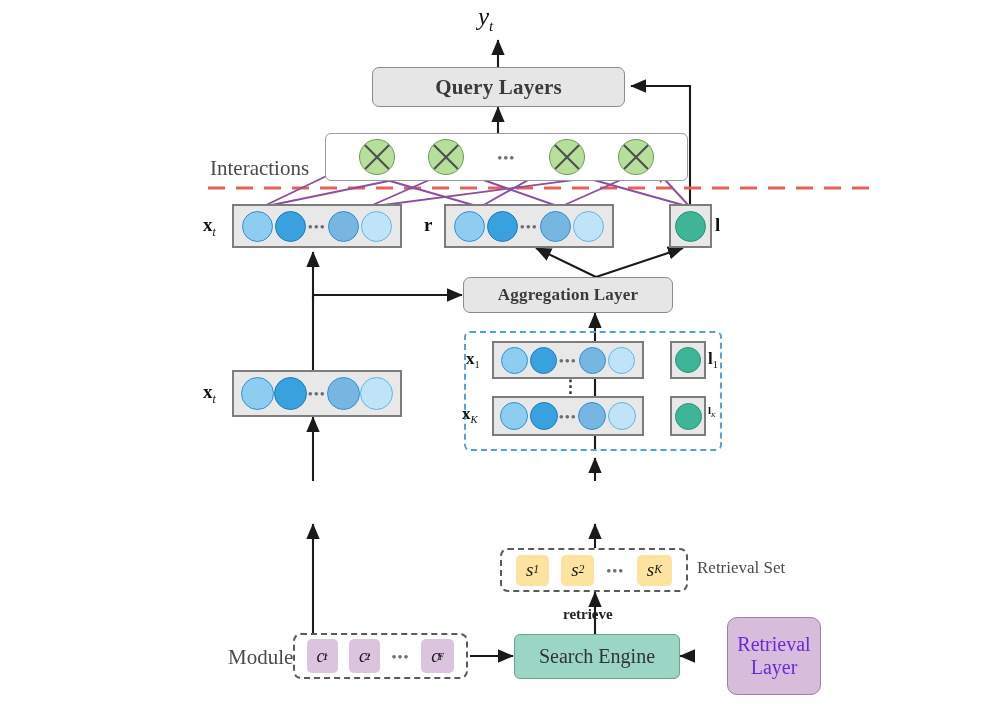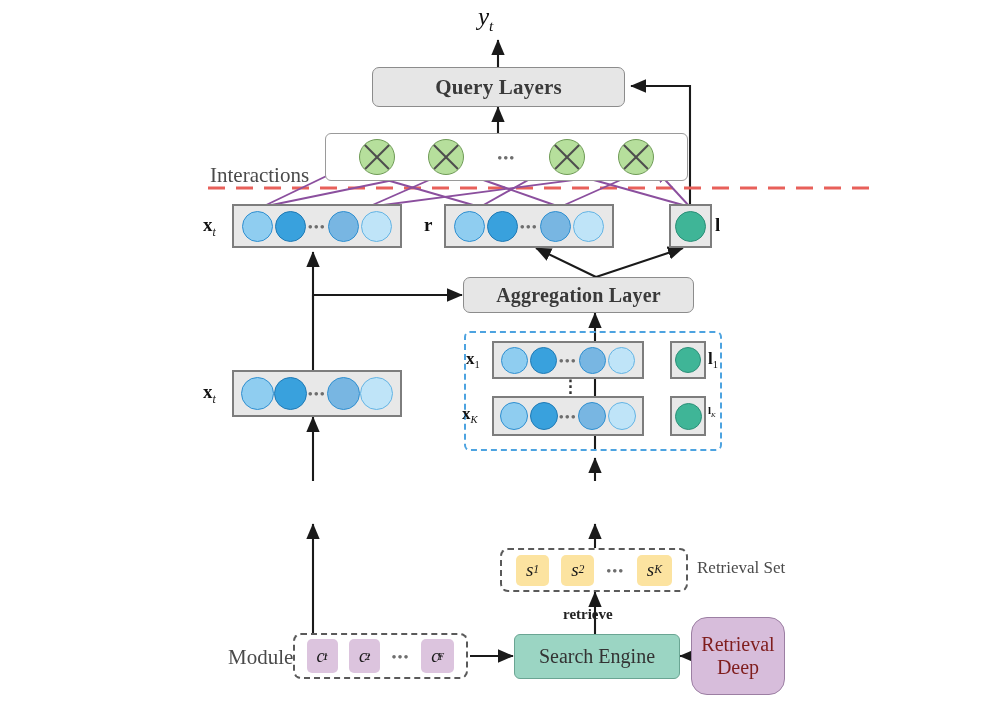--- a/index.html
+++ b/index.html
@@ -45,23 +45,23 @@
   .dashgrey{border:2px dashed #5a5a5a;border-radius:8px;}
 
   .yellowchip{background:#fce3a0;border-radius:5px;display:flex;align-items:center;
               justify-content:center;font-style:italic;font-size:19px;color:#1a1a1a;}
   .purplechip{background:#dcc4de;border-radius:5px;display:flex;align-items:center;
               justify-content:center;font-style:italic;font-size:18px;color:#1a1a1a;}
 
   .teal{background:#9bd5c3;border:1.5px solid #6aa593;border-radius:6px;
         display:flex;align-items:center;justify-content:center;
         font-size:20px;color:#333;}
-  .lilac{background:#d7bddb;border:1.5px solid #9c7fa3;border-radius:16px;
+  .lilac{background:#d7bddb;border:1.5px solid #9c7fa3;border-radius:10px;
          display:flex;align-items:center;justify-content:center;text-align:center;
-         font-size:20px;color:#7f1d1d;line-height:1.15;}
+         font-size:20px;color:#6d28d9;line-height:1.15;margin-left:36px;}
 
   .plain{position:absolute;color:#4a4a4a;}
   .modlab{position:absolute;font-weight:bold;font-size:20px;}
   .bolditalic{font-weight:bold;}
   sub{font-size:.62em;}
   sup{font-size:.58em;}
   .vdots{position:absolute;color:#333;font-size:17px;letter-spacing:0;line-height:.6;
          text-align:center;font-weight:bold;}
 </style>
 </head>
@@ -143,21 +143,21 @@
     <span>Query Layers</span>
   </div>
 
   <div class="node interpanel" style="left:325px;top:133px;width:363px;height:48px;">
     <div class="xnode"></div>
     <div class="xnode"></div>
     <div class="dots">•••</div>
     <div class="xnode"></div>
     <div class="xnode"></div>
   </div>
-  <div class="plain" style="left:210px;top:163px;font-size:21px;">Interactions</div>
+  <div class="plain" style="left:210px;top:156px;font-size:21px;">Interactions</div>
 
 
   <div class="mathlab bolditalic" style="left:203px;top:214px;font-size:19px;">
     <b>x</b><sub style="font-style:italic;font-weight:normal;">t</sub>
   </div>
   <div class="node vecbox" style="left:232px;top:204px;width:170px;height:44px;padding:0 6px;">
     <div class="circ c1" style="width:31px;height:31px;"></div>
     <div class="circ c2" style="width:31px;height:31px;"></div>
     <div class="dots">•••</div>
     <div class="circ c3" style="width:31px;height:31px;"></div>
@@ -175,21 +175,21 @@
     <div class="circ c4" style="width:31px;height:31px;"></div>
   </div>
 
   <div class="node vecbox" style="left:669px;top:204px;width:43px;height:44px;">
     <div class="circ cg" style="width:31px;height:31px;"></div>
   </div>
   <div class="mathlab" style="left:715px;top:214px;font-size:19px;">
     <b>l</b>
   </div>
 
-  <div class="node greybox" style="left:463px;top:277px;width:231px;height:36px;font-size:20px;">
+  <div class="node greybox" style="left:463px;top:277px;width:210px;height:36px;font-size:17px;">
     <span>Aggregation Layer</span>
   </div>
 
   <div class="mathlab" style="left:203px;top:381px;font-size:19px;">
     <b>x</b><sub style="font-style:italic;font-weight:normal;">t</sub>
   </div>
   <div class="node vecbox" style="left:232px;top:370px;width:170px;height:47px;padding:0 6px;">
     <div class="circ c1" style="width:33px;height:33px;"></div>
     <div class="circ c2" style="width:33px;height:33px;"></div>
     <div class="dots">•••</div>
@@ -276,16 +276,16 @@
         <sub style="margin-left:-5px;font-style:italic;">F</sub>
     </div>
   </div>
 
   <div class="node teal" style="left:514px;top:634px;width:166px;height:45px;text-align:center;">
     <span>Search Engine</span>
   </div>
 
   <div class="node lilac" style="left:691px;top:617px;width:94px;height:78px;flex-direction:column;">
     <span>Retrieval</span>
-    <span>Deep</span>
+    <span>Layer</span>
   </div>
 
 </div>
 
 </body></html>

